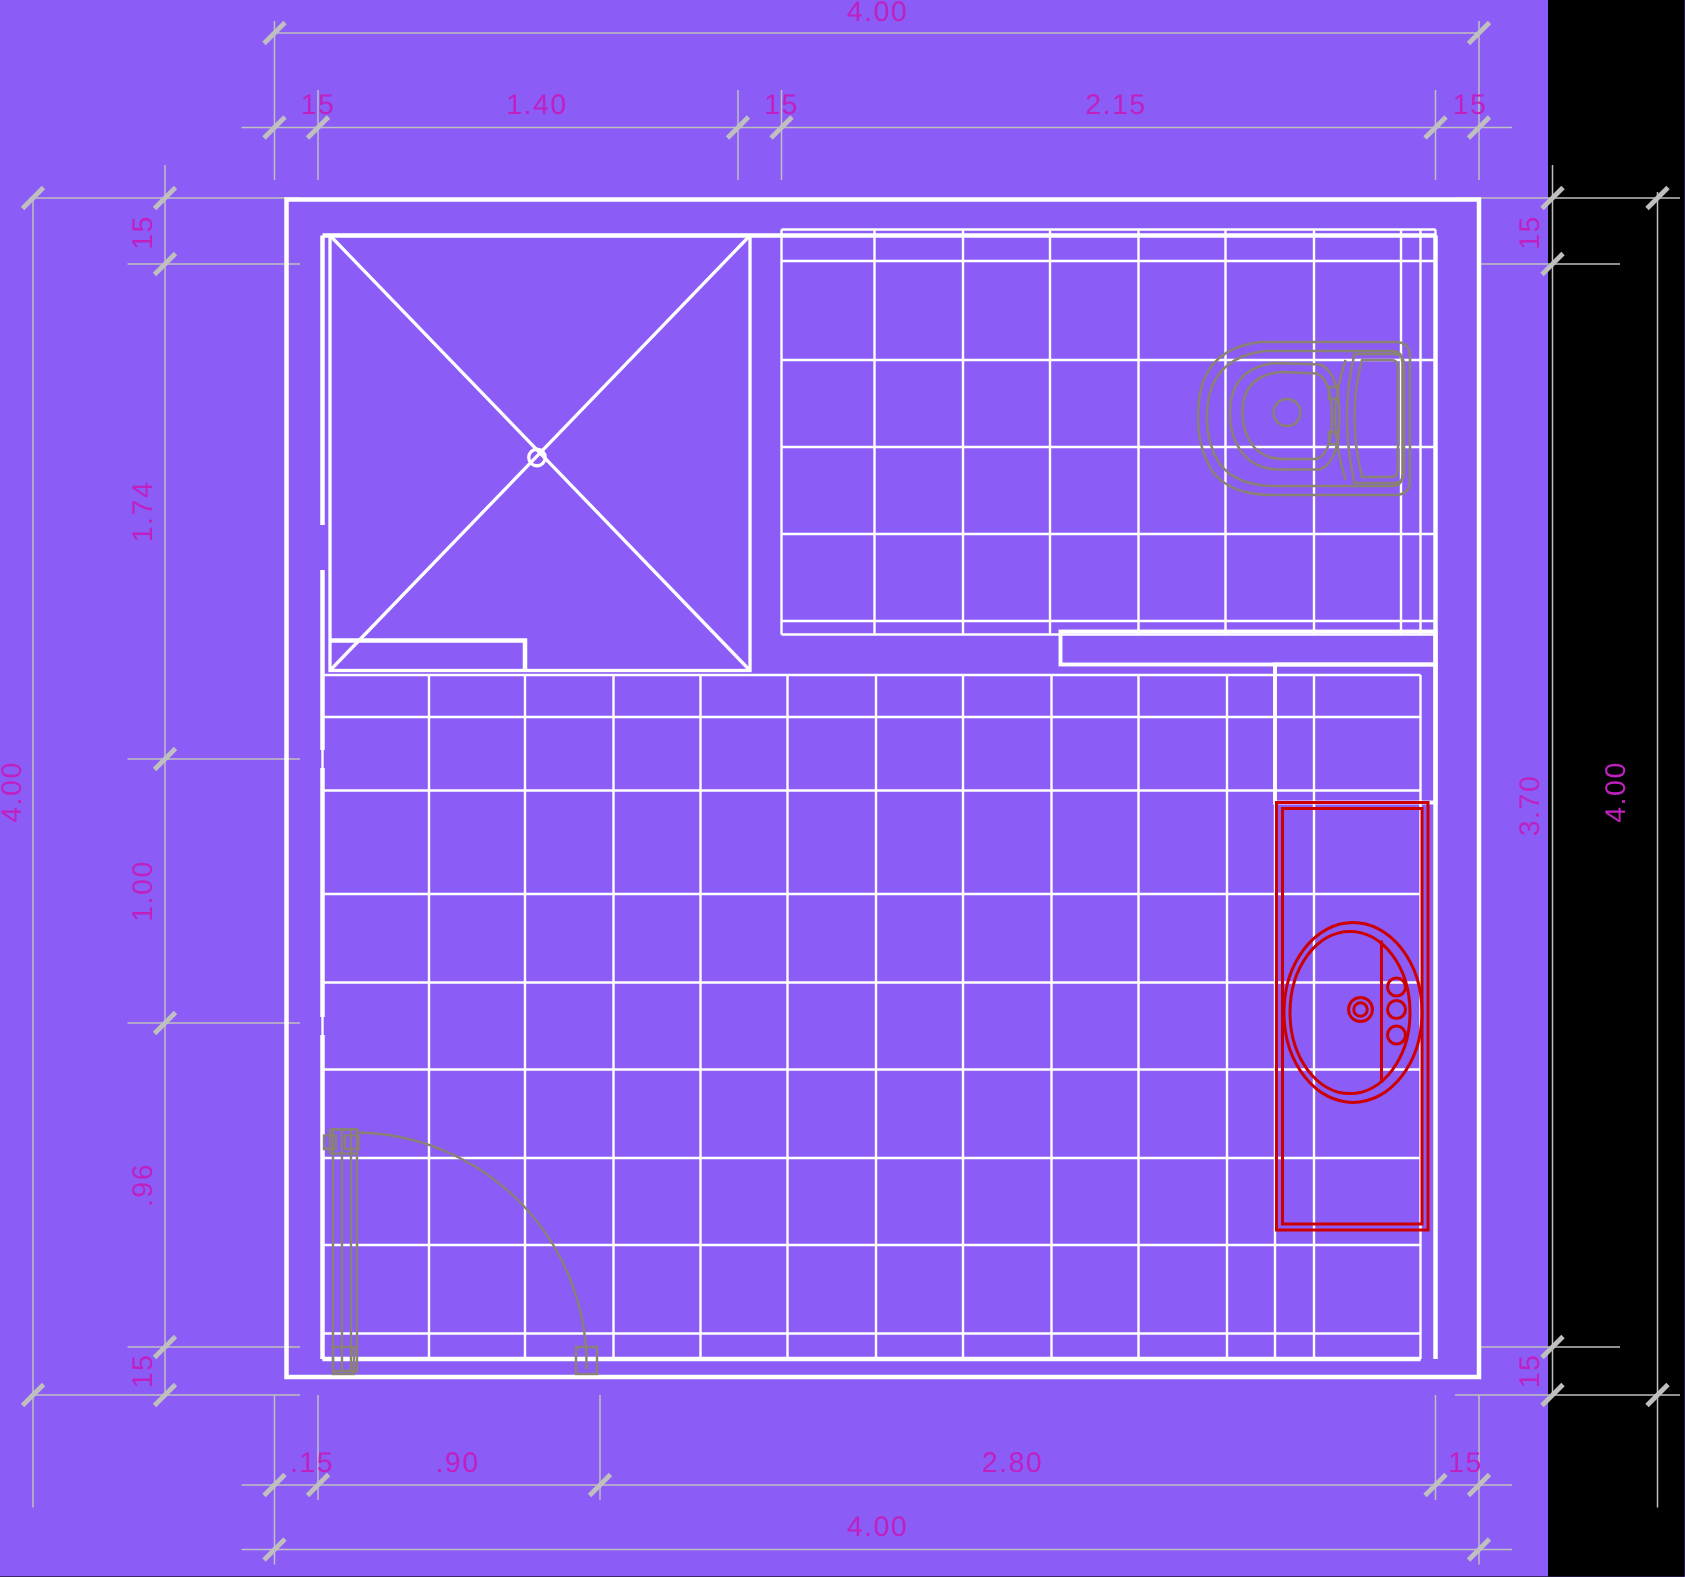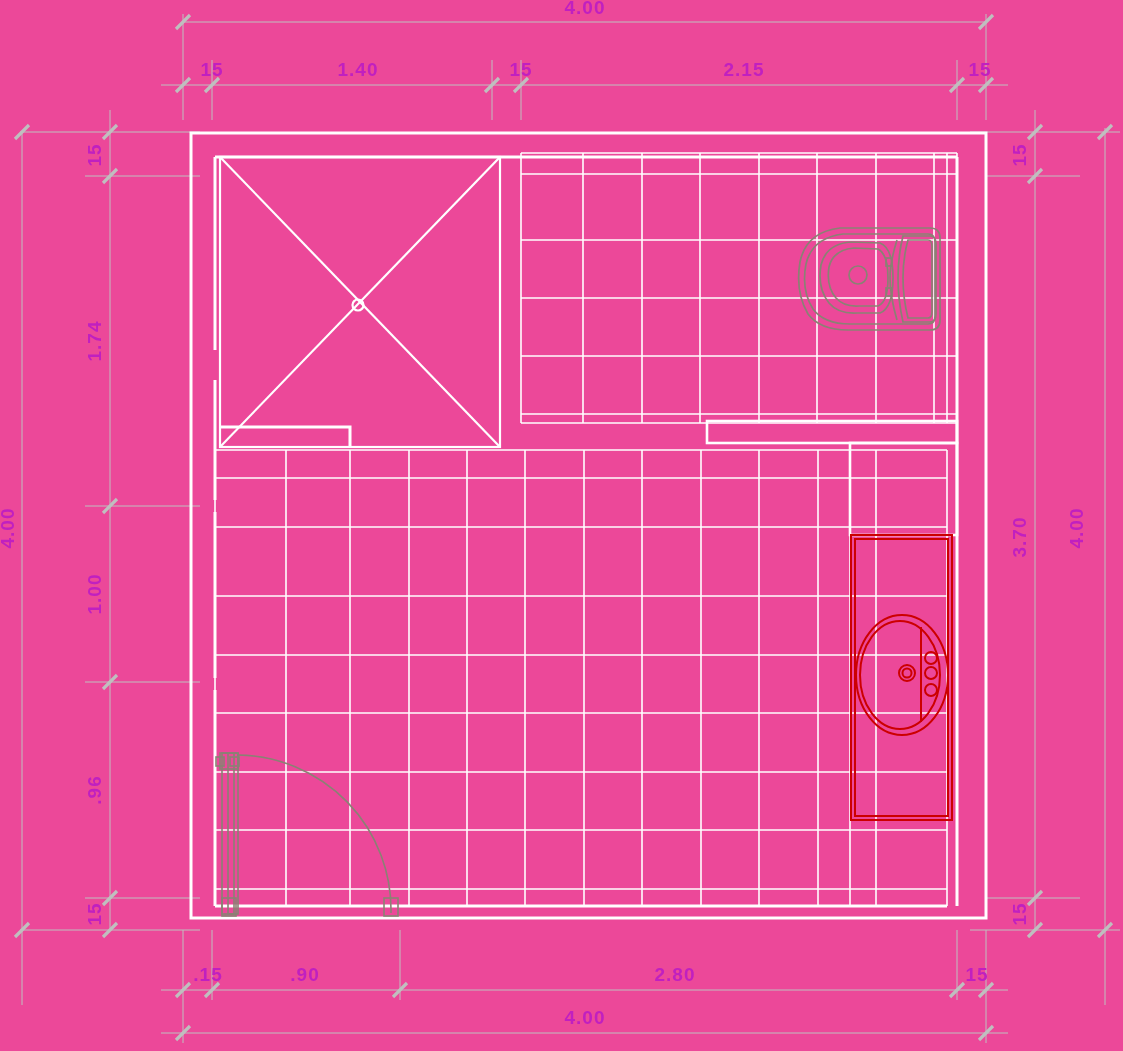--- a/index.html
+++ b/index.html
@@ -1,18 +1,18 @@
 <!DOCTYPE html>
 <html><head>
 <meta charset="utf-8">
 <style>
   html,body{margin:0;padding:0;background:#000;}
   body{width:1123px;height:1051px;overflow:hidden;
        font-family:"Liberation Sans",sans-serif;}
-  #stage{position:relative;width:1123px;height:1051px;background:#ec4899;font-weight:bold;}
+  #stage{position:relative;width:1032px;height:1051px;background:#8b5cf6;}
   #stage svg{position:absolute;top:0;left:0;}
   .dimtext{fill:#c020c0;font-family:"Liberation Sans",sans-serif;
            font-size:19px;letter-spacing:1px;}
 </style>
 </head>
 <body>
 
 <div id="stage">
 
 <svg width="1123" height="1051" viewBox="0 0 1123 1051">

